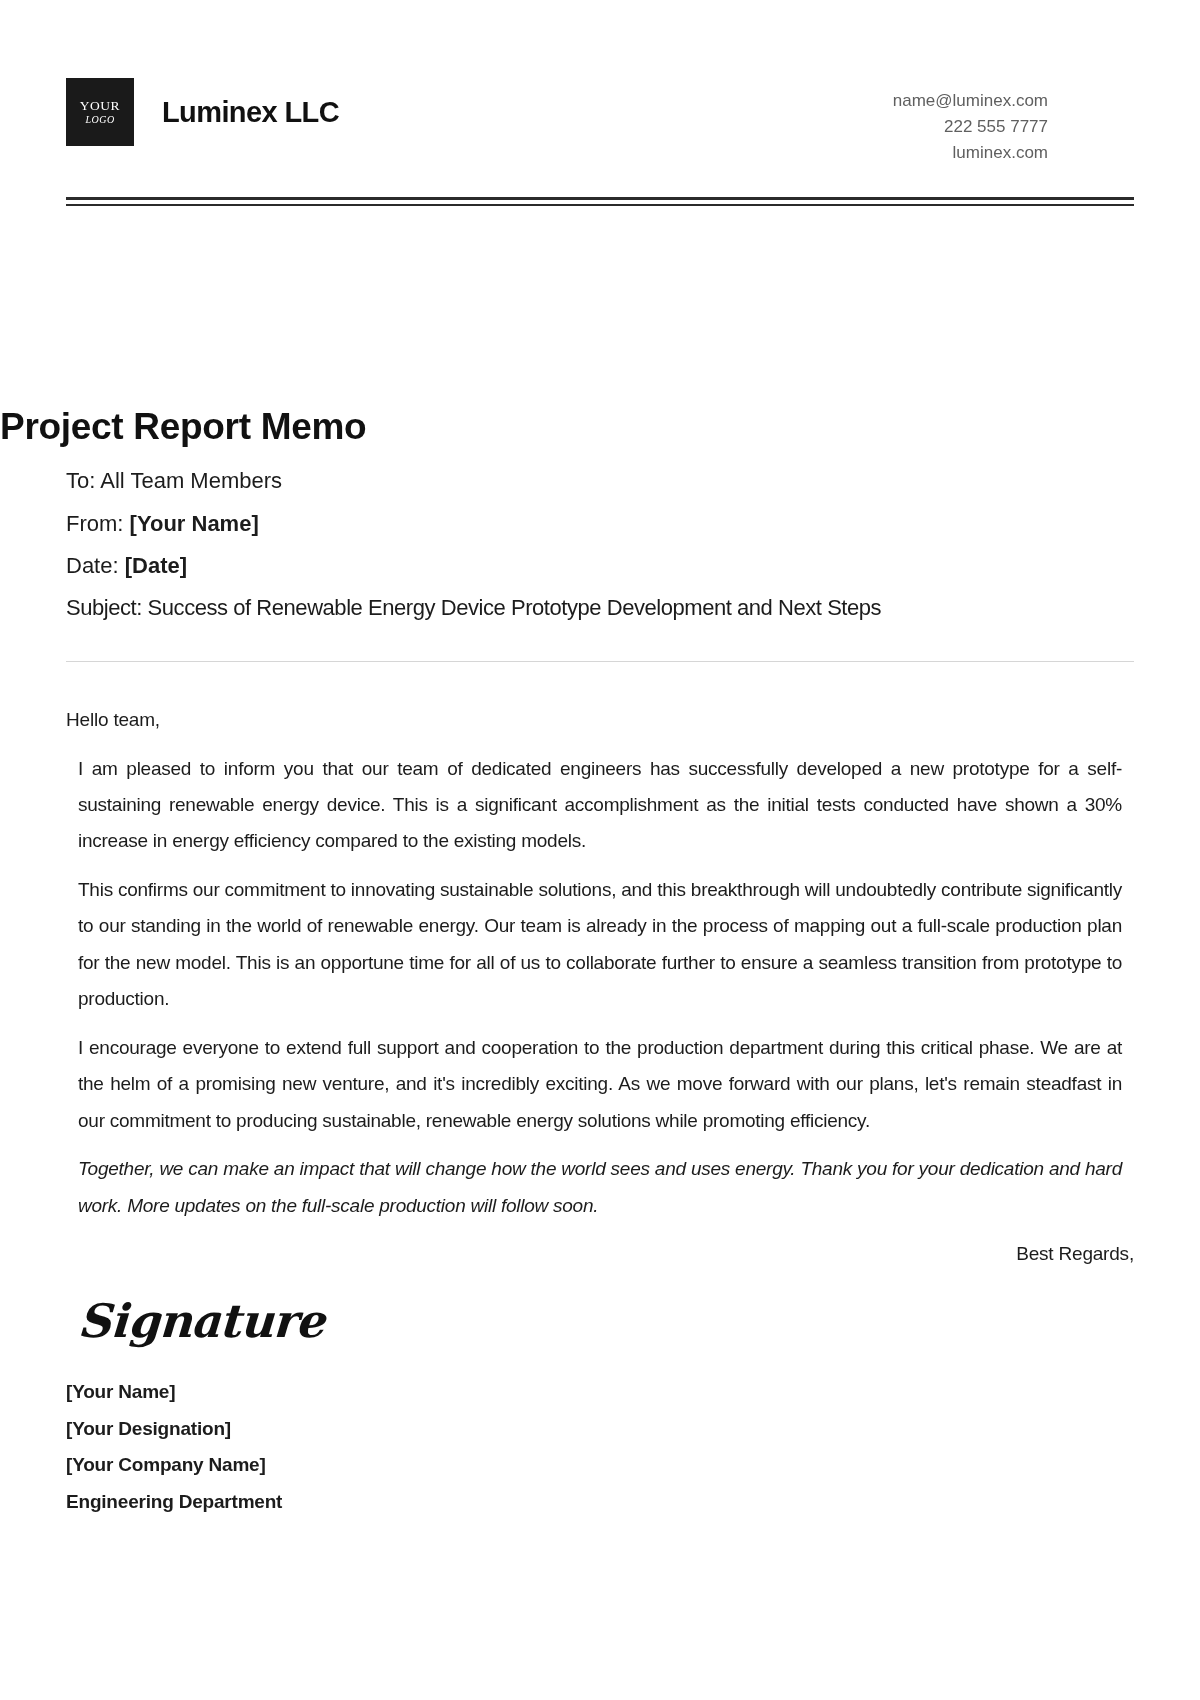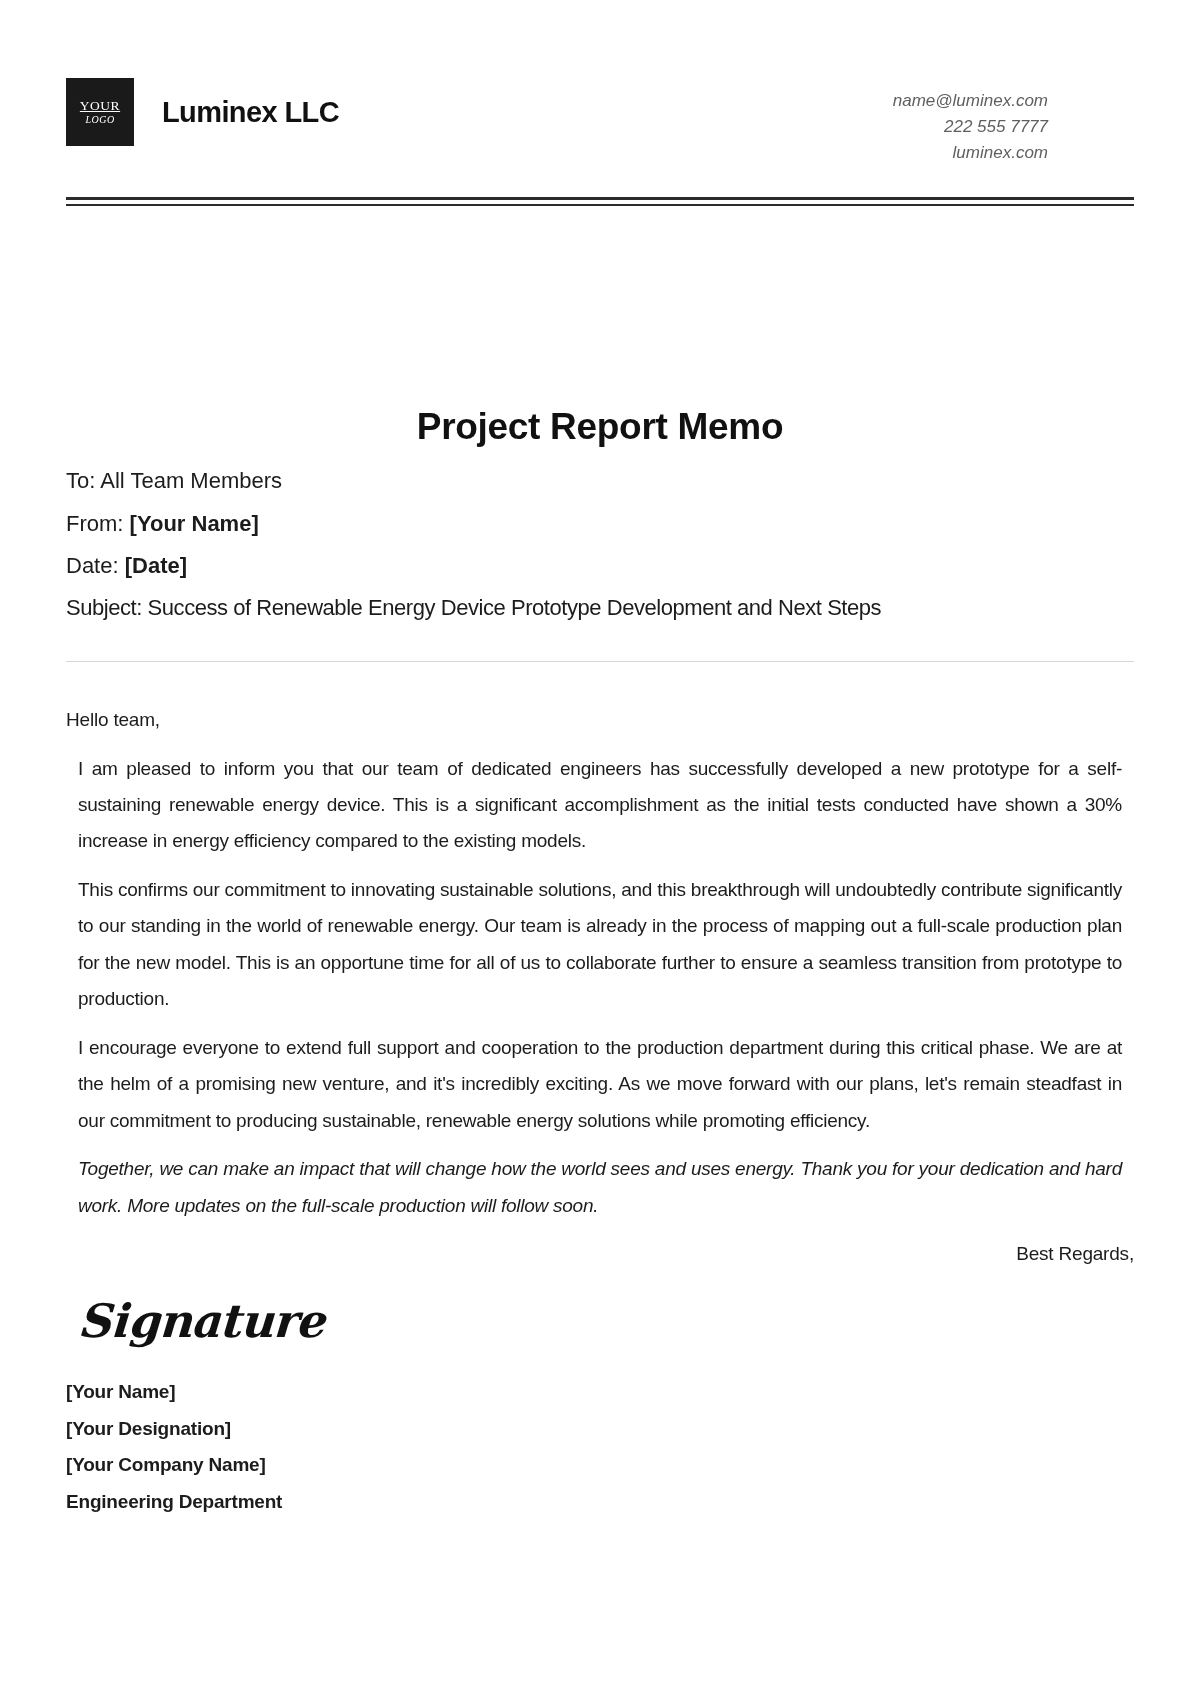--- a/index.html
+++ b/index.html
@@ -44,60 +44,59 @@
     color: #ffffff;
     display: flex;
     flex-direction: column;
     align-items: center;
     justify-content: center;
     font-family: "Liberation Serif", serif;
     line-height: 1.18;
     letter-spacing: 0.5px;
     box-sizing: border-box;
   }
-  .logo-line1 { font-size: 13.5px; text-decoration: underline; }
+  .logo-line1 { font-size: 13.5px; }
   .logo-line2 { font-size: 10px; font-style: italic; }
 
   .company-name {
     font-size: 29px;
     font-weight: bold;
     letter-spacing: -0.6px;
     color: #111111;
     white-space: nowrap;
   }
 
   .contact {
     text-align: right;
     font-size: 17px;
     line-height: 1.52;
     color: #5f5f5f;
     padding-top: 10px;
     white-space: nowrap;
-    font-style: italic;
   }
 
   
   .rule-wrap {
     margin: 32px 66px 0 66px;
   }
   .rule-thick {
     height: 3px;
     background: #2b2b2b;
   }
   .rule-gap {
     height: 4px;
   }
   .rule-thin {
     height: 2px;
     background: #2b2b2b;
   }
 
   
   .memo-title {
-    text-align: center;
+    text-align: left;
     font-size: 37px;
     font-weight: bold;
     color: #111111;
     letter-spacing: -0.3px;
     margin-top: 200px;
   }
 
   
   .meta {
     margin: 12px 66px 0 66px;

